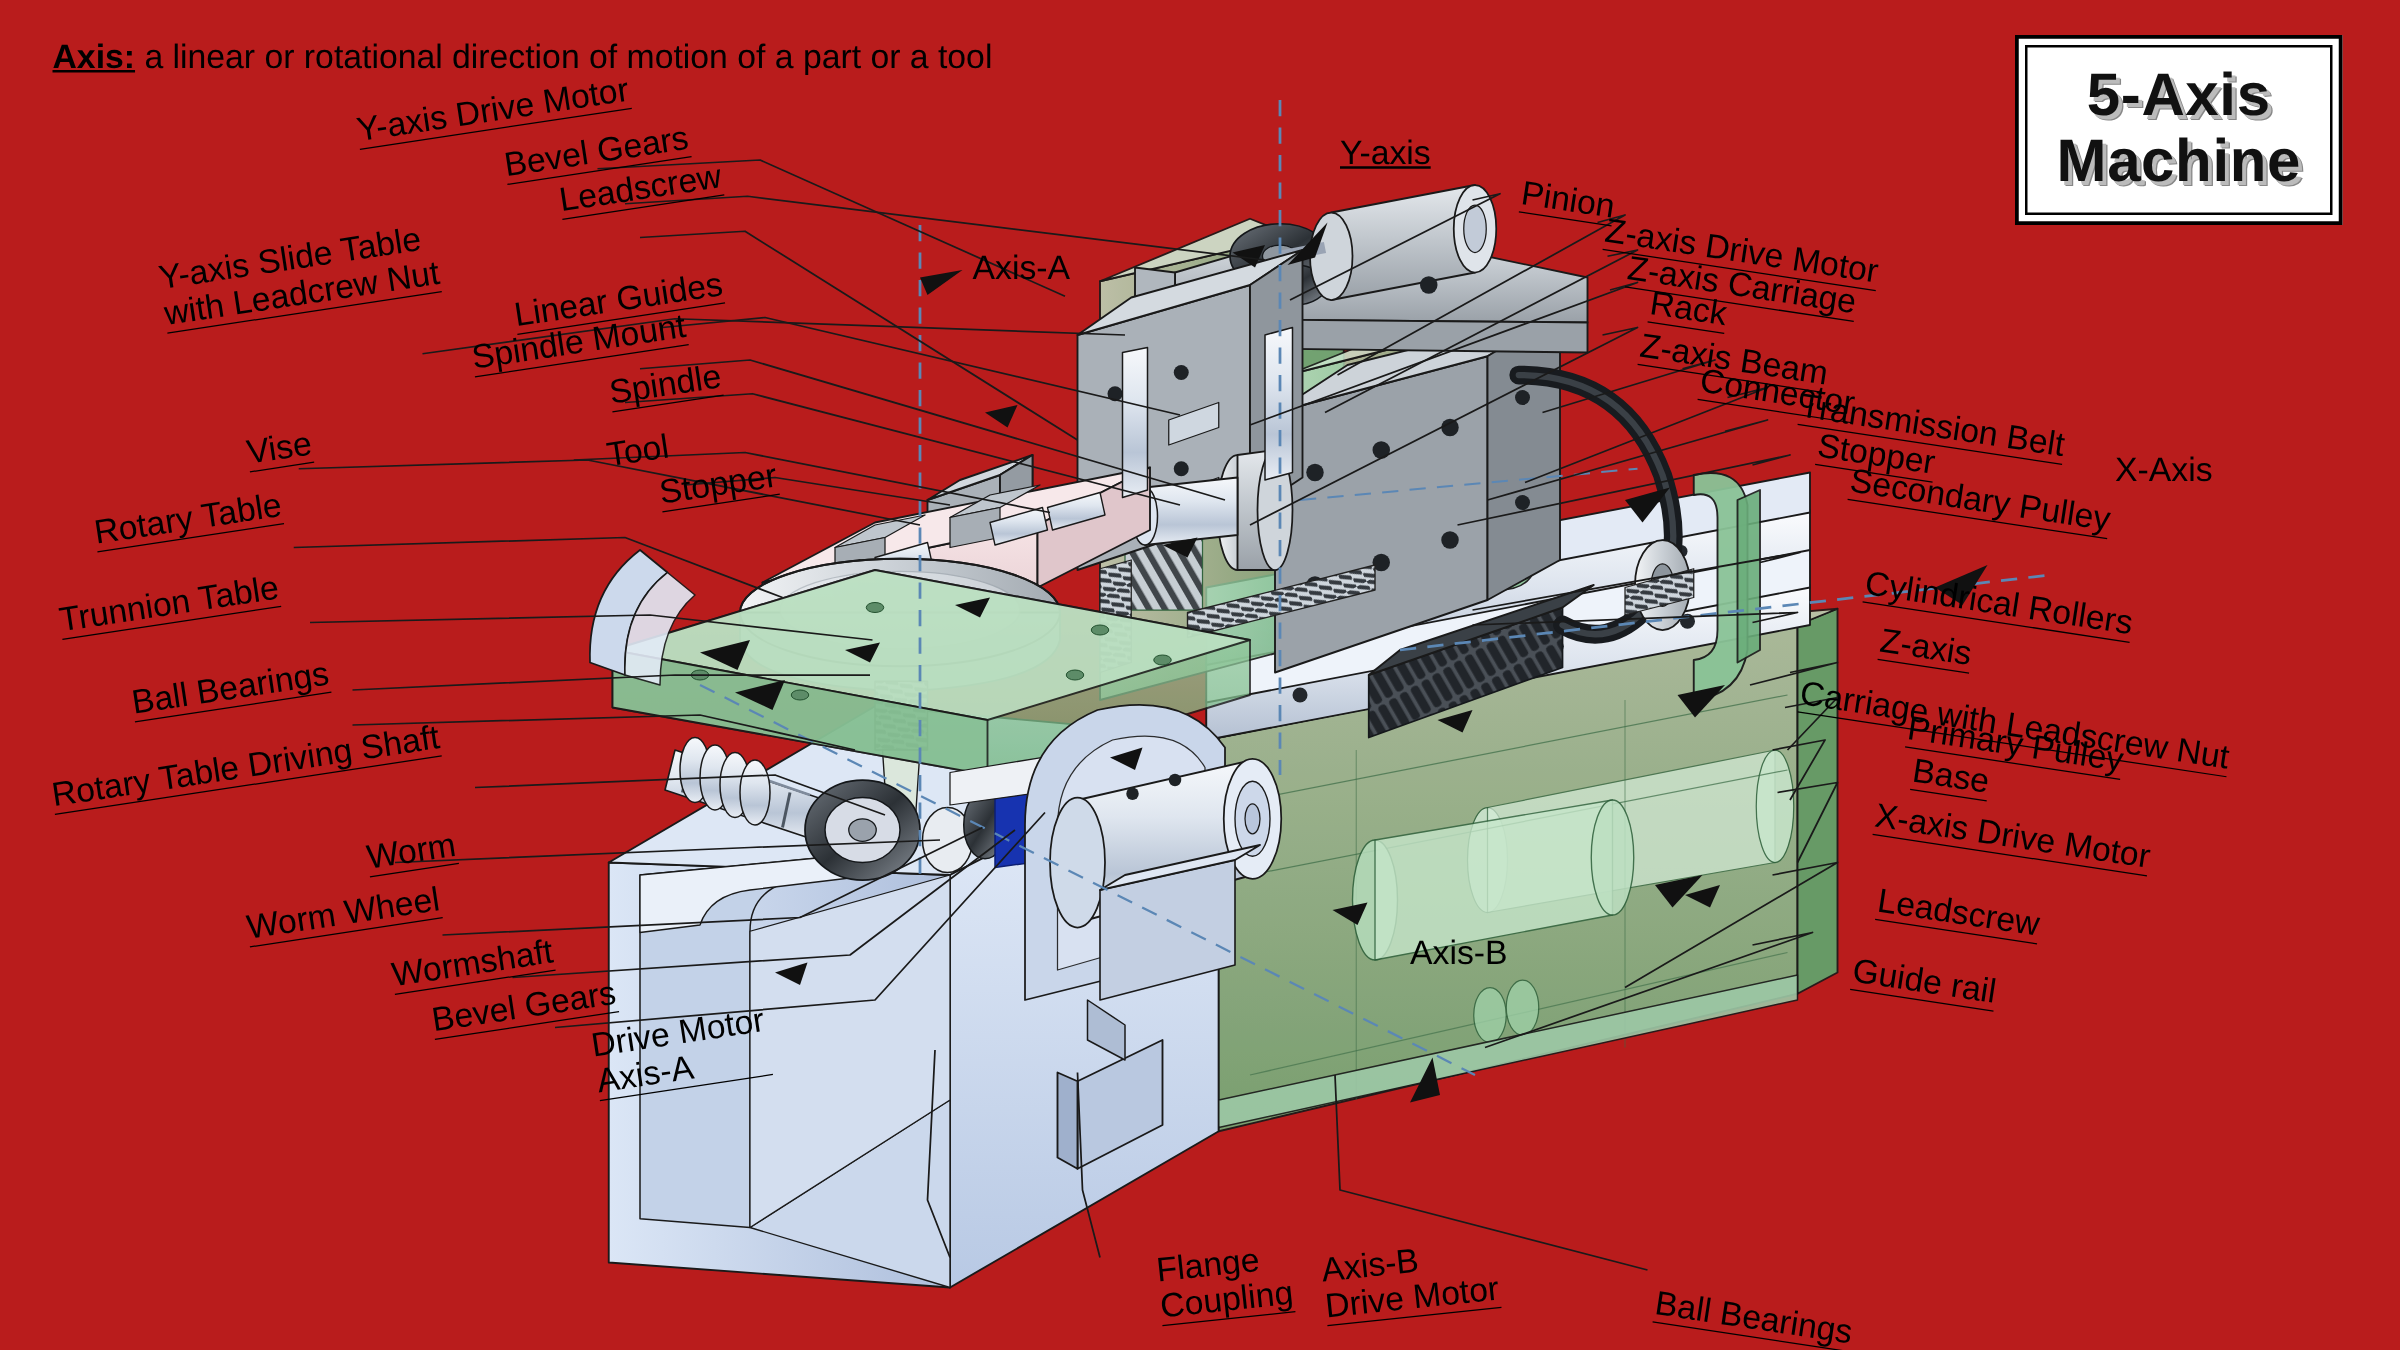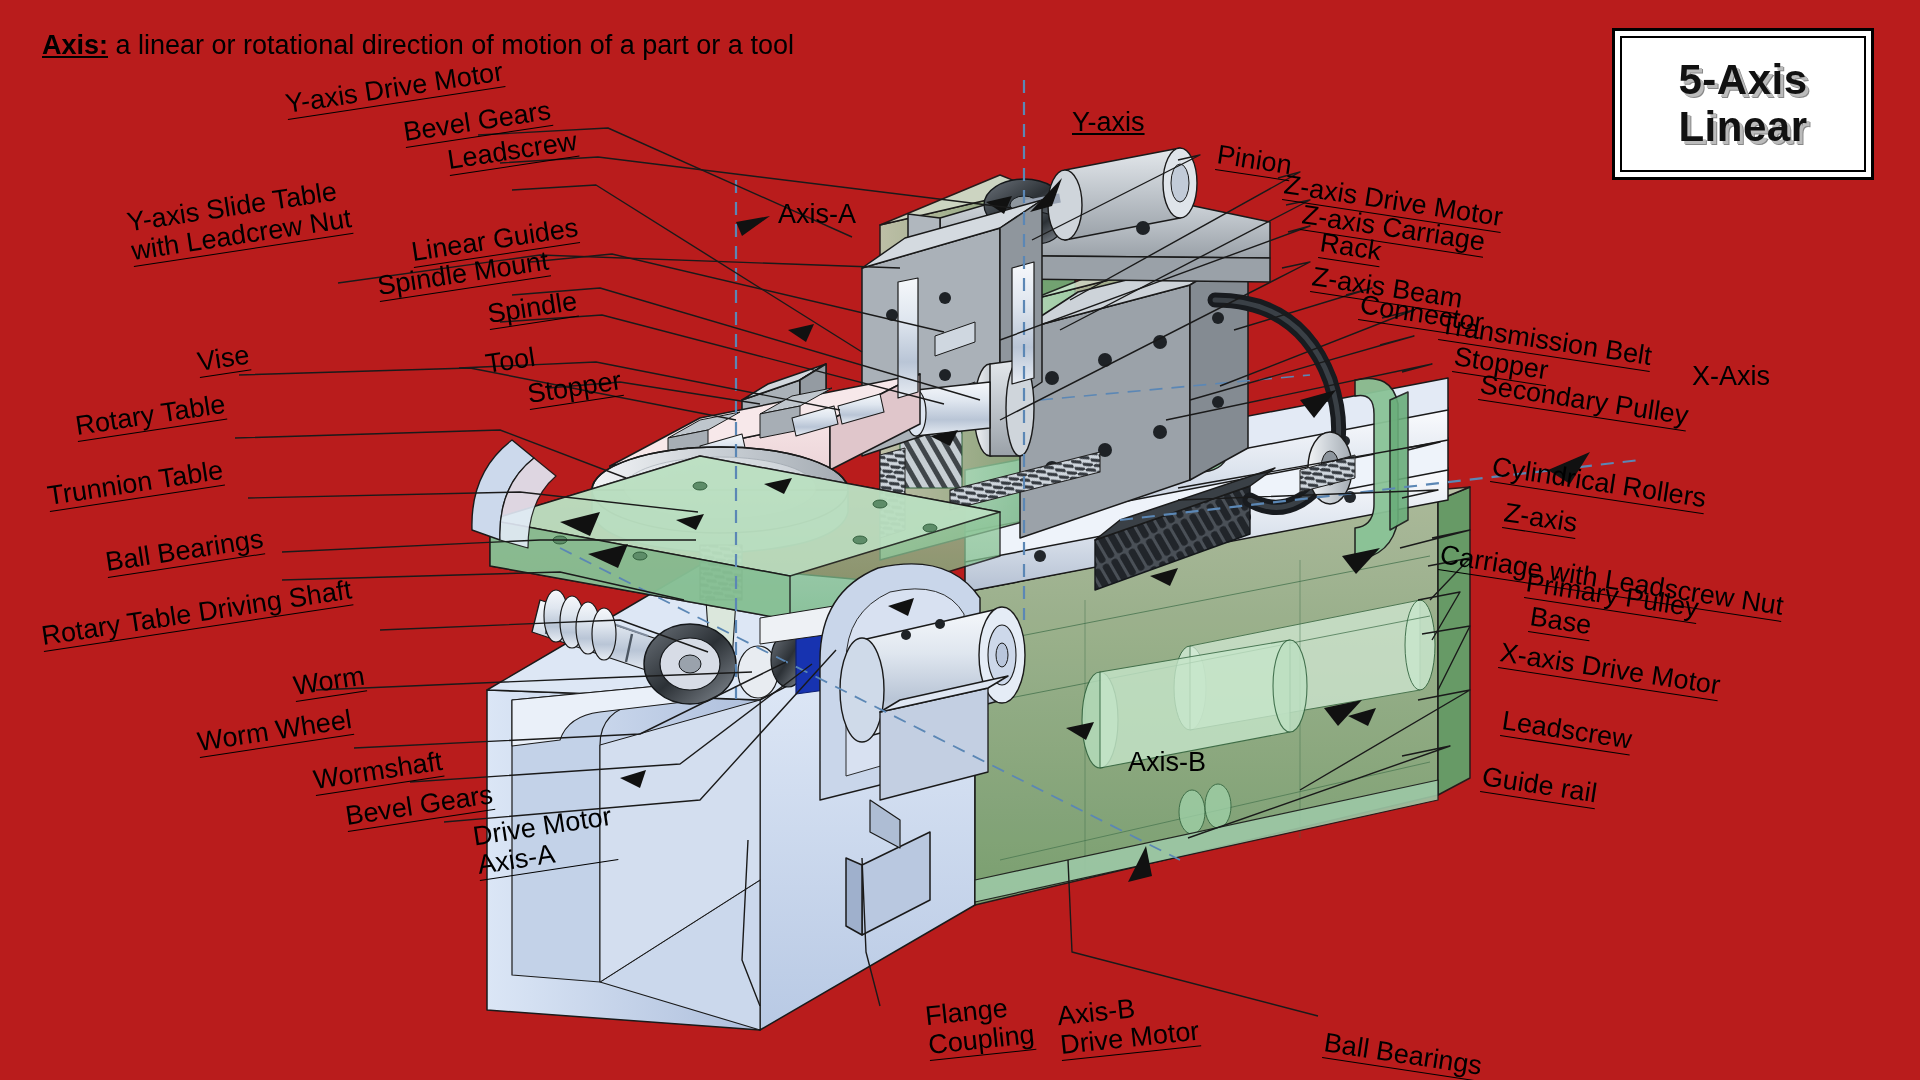--- a/index.html
+++ b/index.html
@@ -9,21 +9,21 @@
 
   
   #heading{position:absolute;left:42px;top:30px;font-size:27px;color:#000;white-space:nowrap;}
   #heading .term{font-weight:bold;text-decoration:underline;}
 
   
   #badge{position:absolute;left:1612px;top:28px;width:262px;height:152px;
          border:3px solid #000;background:#fff;box-sizing:border-box;}
   #badge .inner{position:absolute;inset:5px;border:2px solid #000;box-sizing:border-box;
          display:flex;flex-direction:column;align-items:center;justify-content:center;gap:2px;}
-  #badge .bl{font-size:42px;font-weight:bold;color:#111;letter-spacing:.5px;line-height:1.06;
+  #badge .bl{font-size:48px;font-weight:bold;color:#111;letter-spacing:.5px;line-height:1.06;
          text-shadow:3px 3px 0 #bbb, 4px 4px 0 #888;}
 
   
   #art{position:absolute;left:0;top:0;width:1920px;height:1080px;}
 
   
   .lbl{position:absolute;white-space:nowrap;color:#000;font-size:27px;line-height:1.04;
        transform-origin:left bottom;}
   .lbl .ln{display:block;border-bottom:1.6px solid #000;padding-bottom:1px;}
   .lbl.left{transform:rotate(-8.6deg);}
@@ -37,21 +37,21 @@
 
 <div id="stage">
 
   <div id="heading">
     <span class="term">Axis:</span><span> a linear or rotational direction of motion of a part or a tool</span>
   </div>
 
   <div id="badge">
     <div class="inner">
       <div class="bl">5-Axis</div>
-      <div class="bl">Linear</div>
+      <div class="bl">Machine</div>
     </div>
   </div>
 
   <svg id="art" viewBox="0 0 1920 1080">
     <defs>
       <linearGradient id="gBlue" x1="0" y1="0" x2="0" y2="1">
         <stop offset="0" stop-color="#e6eefa"></stop>
           <stop offset="1" stop-color="#b8c9e4"></stop>
       </linearGradient>
       <linearGradient id="gBlueV" x1="0" y1="0" x2="1" y2="0">

